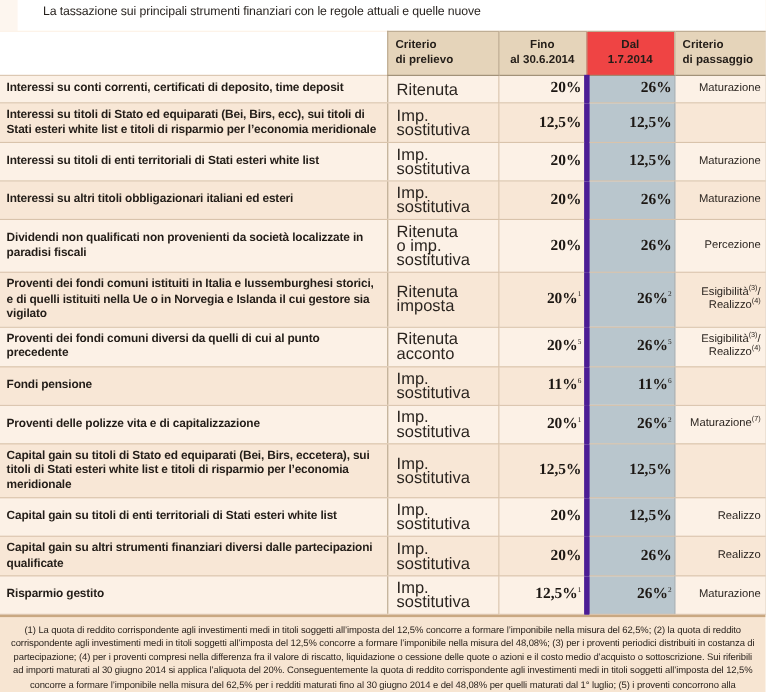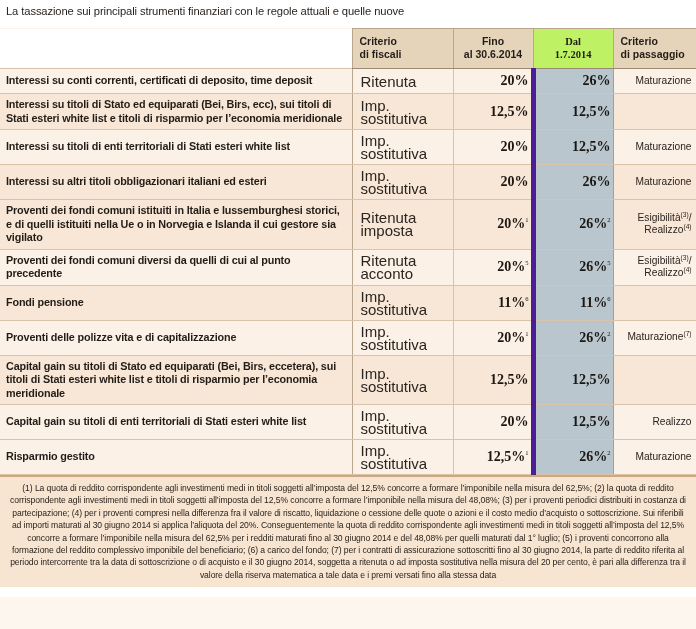--- a/index.html
+++ b/index.html
@@ -19,23 +19,24 @@
     position: relative;
     width: 696px;
     height: 629px;
     box-sizing: border-box;
     background: #fdf6ef;
   }
 
   
   .title-bar {
     height: 28px;
-    padding: 5px 6px 0 6px;
+    padding: 5px 6px 0 23px;
     box-sizing: border-box;
     background: #ffffff;
+    margin-left: 16px;
   }
   .title-text {
     font-size: 11.2px;
     font-weight: 400;
     letter-spacing: -0.1px;
     color: #241f1b;
     white-space: nowrap;
   }
 
   
@@ -72,21 +73,21 @@
     line-height: 13px;
     padding: 6px 7px 6px 7px;
     vertical-align: top;
     height: 40px;
     box-sizing: border-box;
     margin-top: 24px;
   }
   th.h-cell.last { border-right: 1px solid #b9a78d; }
   th.h-cell.ctr { text-align: center; }
   th.h-cell.lft { text-align: left; }
-  th.h-cell.dal { background: #bef264; font-family: Liberation Serif, serif; }
+  th.h-cell.dal { background: #ef4444; }
 
   
   tbody td {
     border-top: 1px solid #d9c3ab;
     border-bottom: 1px solid #d9c3ab;
     vertical-align: middle;
     box-sizing: border-box;
   }
   td.desc {
     padding: 4px 6px 4px 6px;
@@ -172,21 +173,21 @@
         <col class="c-crit">
         <col class="c-fino">
         <col class="c-dal">
         <col class="c-pass">
     </colgroup>
     <thead>
       <tr>
         <th class="h-blank"></th>
         <th class="h-cell lft">
           <span>Criterio</span><br>
-          <span>di fiscali</span>
+          <span>di prelievo</span>
         </th>
         <th class="h-cell ctr">
           <span>Fino</span><br>
           <span>al 30.6.2014</span>
         </th>
         <th class="h-cell ctr dal">
           <span>Dal</span><br>
           <span>1.7.2014</span>
         </th>
         <th class="h-cell lft last">
@@ -217,20 +218,27 @@
           <td class="val dal"><span>12,5%</span></td>
           <td class="pass"><span>Maturazione</span></td>
         </tr>
         <tr class="band-b">
           <td class="desc">Interessi su altri titoli obbligazionari italiani ed esteri</td>
           <td class="crit"><span>Imp. sostitutiva</span></td>
           <td class="val"><span>20%</span></td>
           <td class="val dal"><span>26%</span></td>
           <td class="pass"><span>Maturazione</span></td>
         </tr>
+        <tr class="band-a">
+          <td class="desc">Dividendi non qualificati non provenienti da società localizzate in paradisi fiscali</td>
+          <td class="crit"><span>Ritenuta</span><br><span>o imp. sostitutiva</span></td>
+          <td class="val"><span>20%</span></td>
+          <td class="val dal"><span>26%</span></td>
+          <td class="pass"><span>Percezione</span></td>
+        </tr>
         <tr class="band-b">
           <td class="desc">Proventi dei fondi comuni istituiti in Italia e lussemburghesi storici, e di quelli istituiti nella Ue o in Norvegia e Islanda il cui gestore sia vigilato</td>
           <td class="crit"><span>Ritenuta imposta</span></td>
           <td class="val"><span>20%</span><sup>1</sup></td>
           <td class="val dal"><span>26%</span><sup>2</sup></td>
           <td class="pass"><span>Esigibilità</span><sup>(3)</sup><span>/</span><br><span>Realizzo</span><sup>(4)</sup></td>
         </tr>
         <tr class="band-a">
           <td class="desc">Proventi dei fondi comuni diversi da quelli di cui al punto precedente</td>
           <td class="crit"><span>Ritenuta acconto</span></td>
@@ -259,20 +267,27 @@
           <td class="val dal"><span>12,5%</span></td>
           <td class="pass"><span></span></td>
         </tr>
         <tr class="band-a">
           <td class="desc">Capital gain su titoli di enti territoriali di Stati esteri white list</td>
           <td class="crit"><span>Imp. sostitutiva</span></td>
           <td class="val"><span>20%</span></td>
           <td class="val dal"><span>12,5%</span></td>
           <td class="pass"><span>Realizzo</span></td>
         </tr>
+        <tr class="band-b">
+          <td class="desc">Capital gain su altri strumenti finanziari diversi dalle partecipazioni qualificate</td>
+          <td class="crit"><span>Imp. sostitutiva</span></td>
+          <td class="val"><span>20%</span></td>
+          <td class="val dal"><span>26%</span></td>
+          <td class="pass"><span>Realizzo</span></td>
+        </tr>
         <tr class="band-a">
           <td class="desc">Risparmio gestito</td>
           <td class="crit"><span>Imp. sostitutiva</span></td>
           <td class="val"><span>12,5%</span><sup>1</sup></td>
           <td class="val dal"><span>26%</span><sup>2</sup></td>
           <td class="pass"><span>Maturazione</span></td>
         </tr>
       </tbody>
   </table>
 

